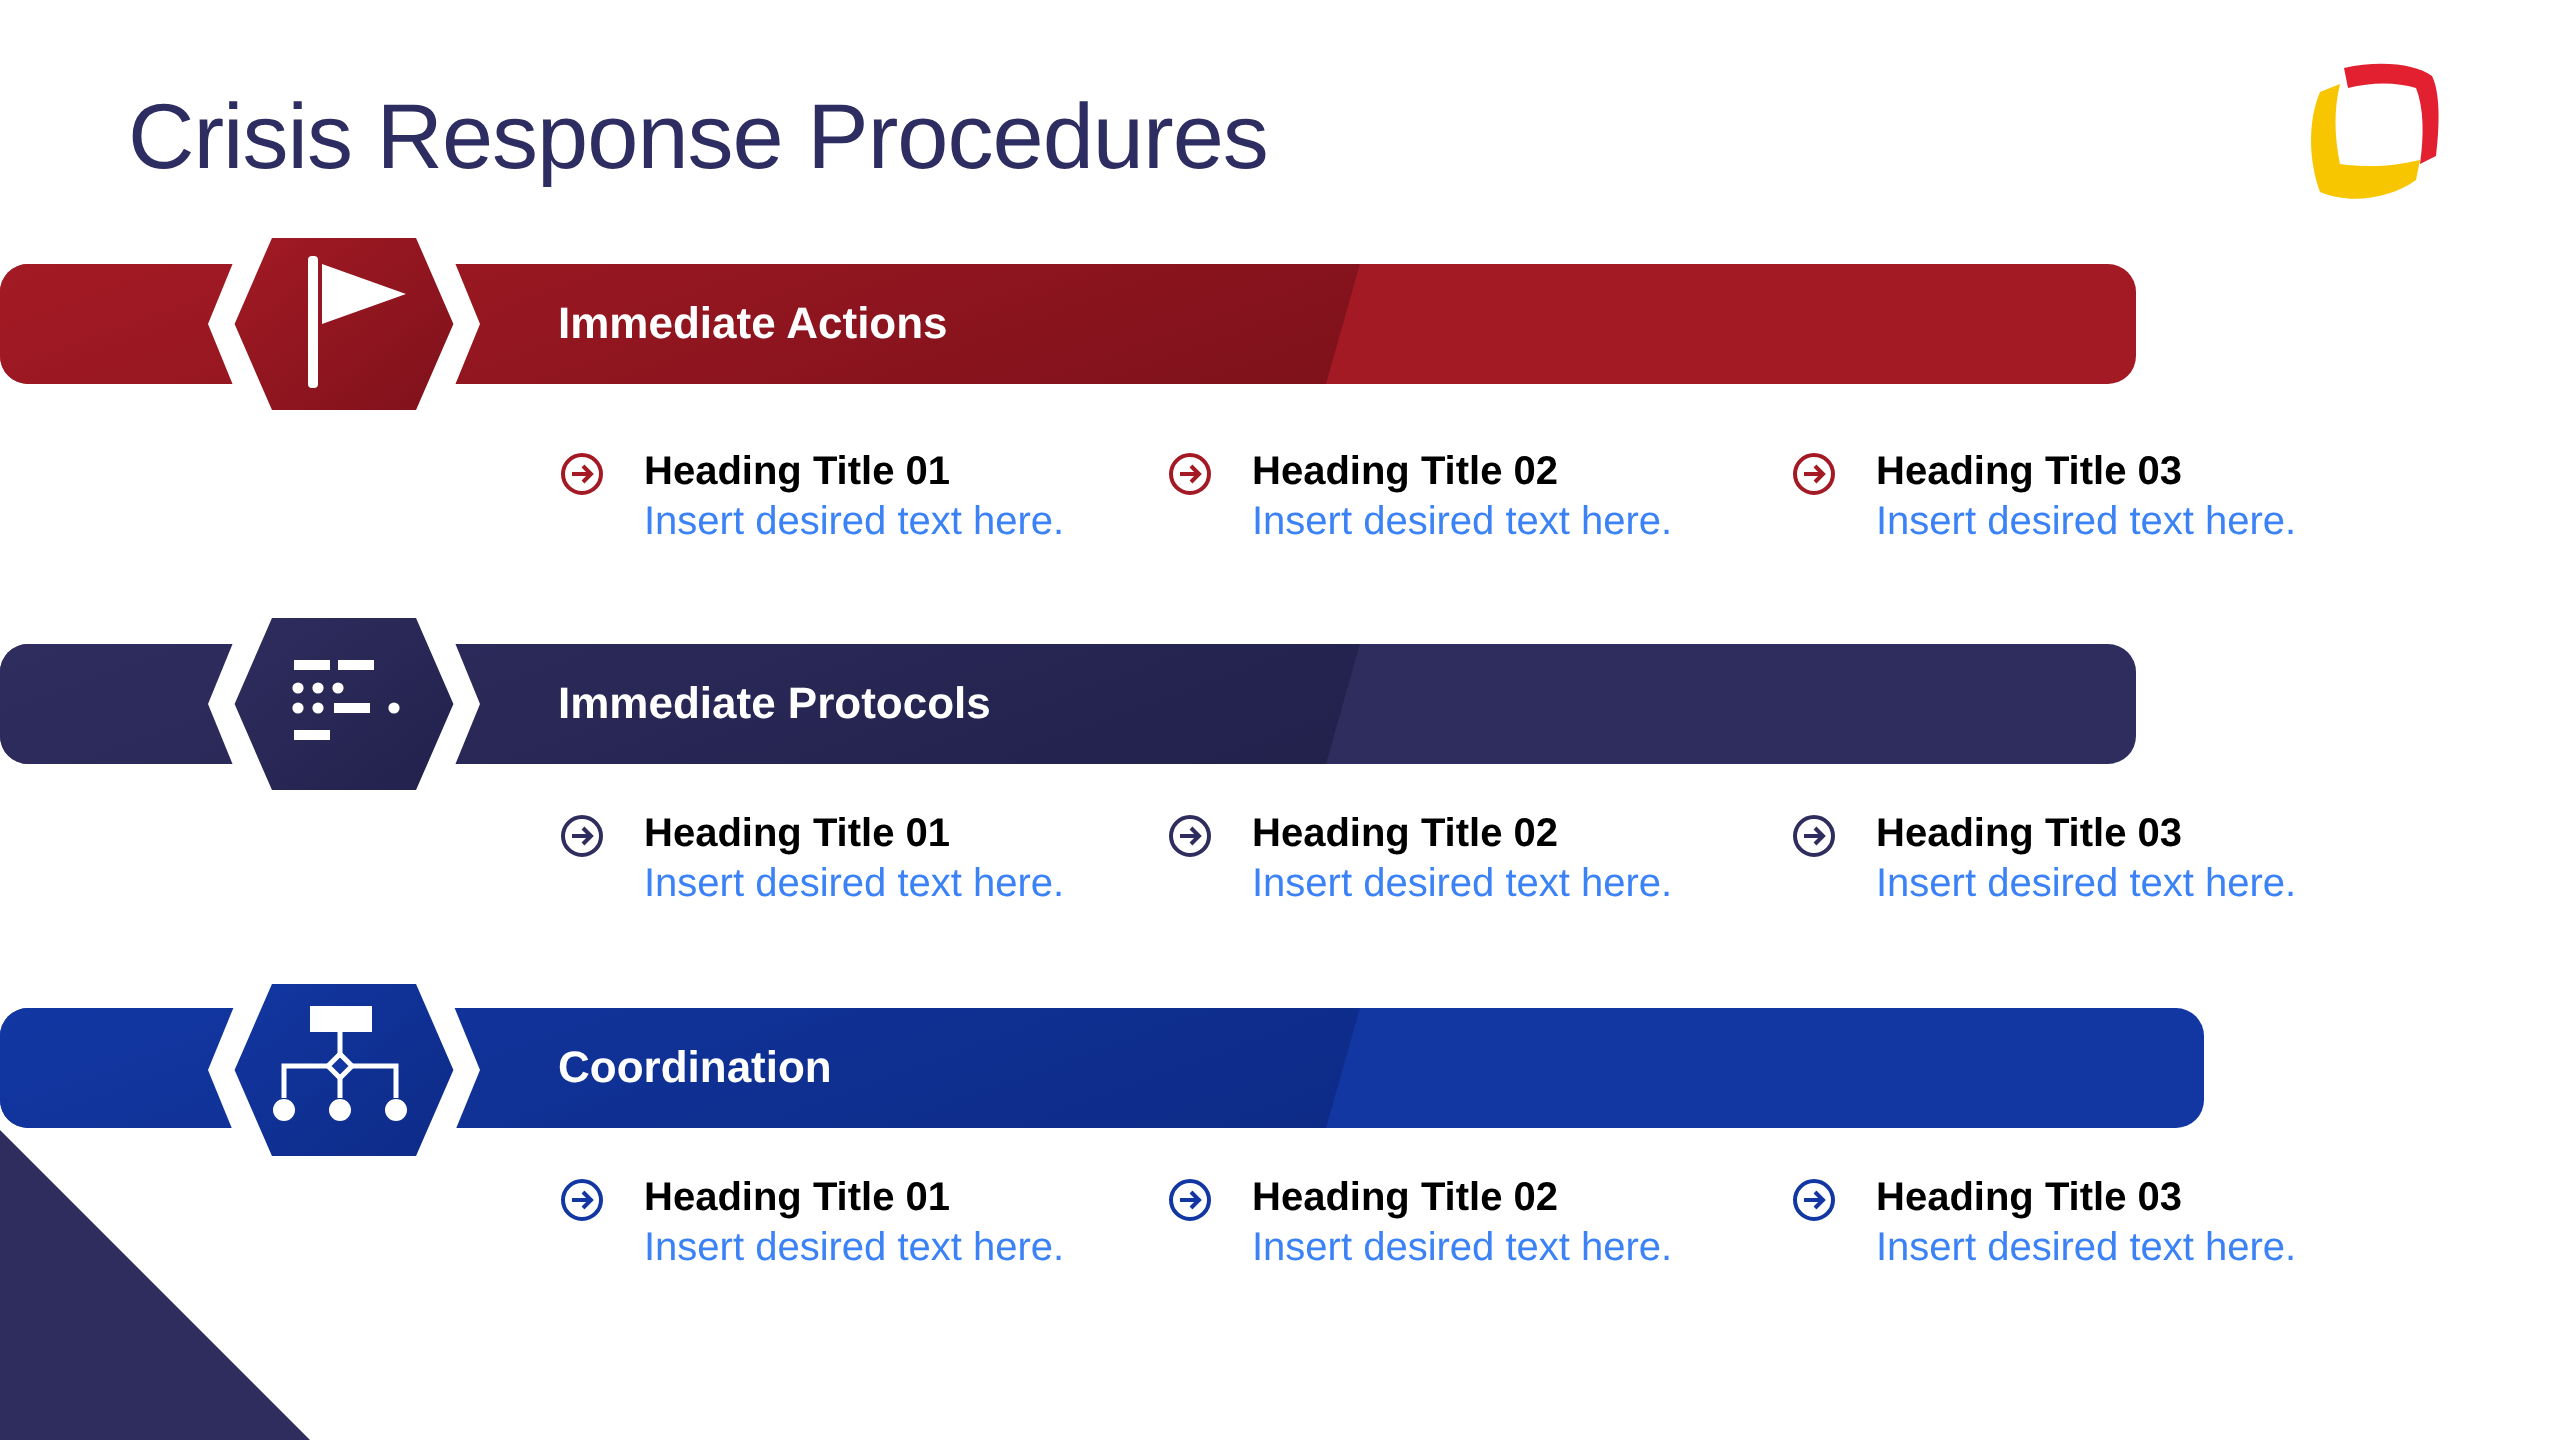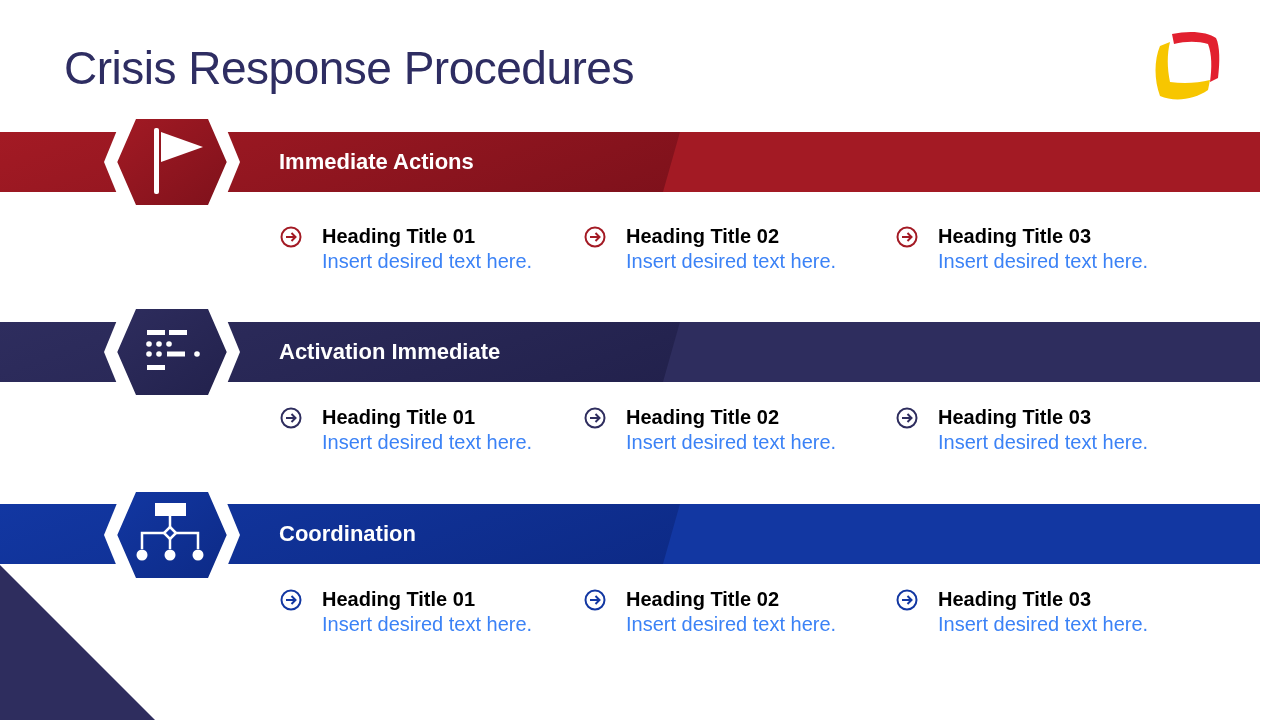--- a/index.html
+++ b/index.html
@@ -1,19 +1,19 @@
 <!DOCTYPE html>
 <html><head>
 <meta charset="utf-8">
 <style>
   html, body { margin:0; padding:0; }
   body { width:1280px; height:720px; position:relative; overflow:hidden; background:#ffffff; font-family:"Liberation Sans", "DejaVu Sans", sans-serif; }
   .title { position:absolute; left:64px; top:40px; font-size:46px; font-weight:normal; color:#2e2d62; letter-spacing:-0.5px; margin:0; line-height:56px; }
   .logo { position:absolute; left:1150px; top:28px; width:72px; height:76px; }
-  .band { position:absolute; left:0; width:1260px; height:60px; overflow:hidden; }
+  .band { position:absolute; left:0; width:1068px; height:60px; overflow:hidden;border-radius:14px; }
   .band .light { position:absolute; left:0; top:0; width:100%; height:100%; }
   .band .dark { position:absolute; left:0; top:0; width:680px; height:100%; clip-path:polygon(0 0, 100% 0, 97.5% 100%, 0 100%); }
   .band-label { position:absolute; left:279px; font-size:22px; font-weight:bold; color:#ffffff; line-height:60px; top:0; }
   .hex { position:absolute; left:102px; width:140px; height:92px; }
   .item { position:absolute; width:300px; }
   .item .arrow { position:absolute; left:0; top:2px; width:22px; height:22px; }
   .item .h { position:absolute; left:42px; top:0; font-size:20px; font-weight:bold; color:#000; white-space:nowrap; line-height:24px; }
   .item .t { position:absolute; left:42px; top:25px; font-size:20px; color:#3b82f6; white-space:nowrap; line-height:24px; }
   .corner { position:absolute; left:0; top:565px; width:155px; height:155px; }
 </style>
@@ -66,21 +66,21 @@
       <circle cx="11" cy="11" r="9.5" fill="none" stroke="#a31a24" stroke-width="2"></circle>
       <path d="M6 11 H15 M11.5 7 L15.5 11 L11.5 15" fill="none" stroke="#a31a24" stroke-width="2"></path>
     </svg>
   <div class="h">Heading Title 03</div>
   <div class="t">Insert desired text here.</div>
 </div>
 
 <div class="band" style="top:322px;">
   <div class="light" style="background:#2e2d5e;"></div>
   <div class="dark" style="background:linear-gradient(160deg,#2e2d5e 0%,#22214c 100%);"></div>
-  <div class="band-label">Activation Immediate</div>
+  <div class="band-label">Immediate Protocols</div>
 </div>
 <svg class="hex" style="top:306px;" viewBox="0 0 140 92">
   <polygon points="2,46 20,2 120,2 138,46 120,90 20,90" fill="#ffffff"></polygon>
   <polygon points="32,0 108,0 128,46 108,92 32,92 12,46" fill="url(#g2)" stroke="#fff" stroke-width="6"></polygon>
   <defs>
       <linearGradient id="g2" x1="0" y1="0" x2="1" y2="1">
         <stop offset="0" stop-color="#2e2d5e"></stop>
         <stop offset="1" stop-color="#22214c"></stop>
       </linearGradient>
     </defs>
@@ -113,21 +113,21 @@
 </div>
 <div class="item" style="left:896px;top:405px;">
   <svg class="arrow" viewBox="0 0 22 22">
       <circle cx="11" cy="11" r="9.5" fill="none" stroke="#2e2d5e" stroke-width="2"></circle>
       <path d="M6 11 H15 M11.5 7 L15.5 11 L11.5 15" fill="none" stroke="#2e2d5e" stroke-width="2"></path>
     </svg>
   <div class="h">Heading Title 03</div>
   <div class="t">Insert desired text here.</div>
 </div>
 
-<div class="band" style="top:504px;">
+<div class="band" style="top:504px;padding-left:34px;">
   <div class="light" style="background:#1237a2;"></div>
   <div class="dark" style="background:linear-gradient(160deg,#1237a2 0%,#0d2a86 100%);"></div>
   <div class="band-label">Coordination</div>
 </div>
 <svg class="hex" style="top:489px;" viewBox="0 0 140 92">
   <polygon points="2,46 20,2 120,2 138,46 120,90 20,90" fill="#ffffff"></polygon>
   <polygon points="32,0 108,0 128,46 108,92 32,92 12,46" fill="url(#g3)" stroke="#fff" stroke-width="6"></polygon>
   <defs>
       <linearGradient id="g3" x1="0" y1="0" x2="1" y2="1">
         <stop offset="0" stop-color="#1237a2"></stop>

